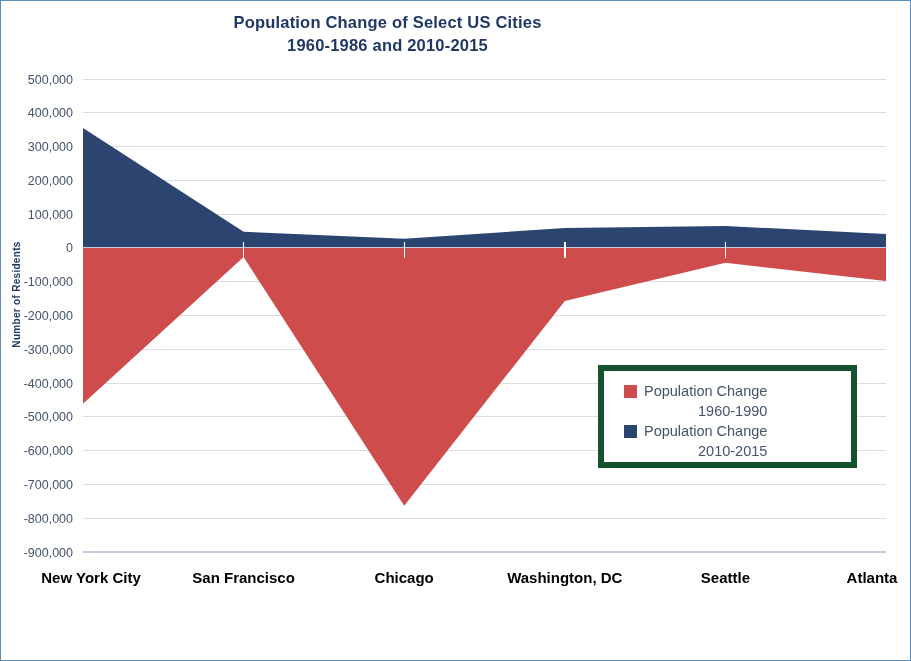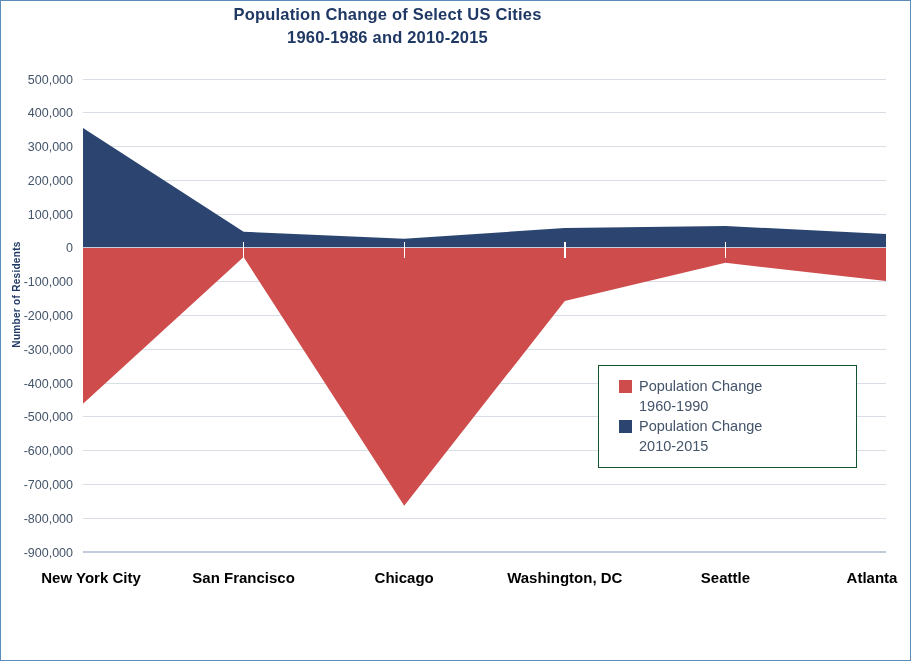--- a/index.html
+++ b/index.html
@@ -15,21 +15,21 @@
     width: 911px;
     height: 661px;
     box-sizing: border-box;
     border: 1px solid #5b8db8;
     background: #ffffff;
     overflow: hidden;
   }
   #chart-title {
     position: absolute;
     left: 0;
-    top: 2px;
+    top: 10px;
     width: 773px;
     text-align: center;
     font-size: 16.5px;
     font-weight: bold;
     color: #1f3864;
     line-height: 23px;
     letter-spacing: 0.2px;
   }
   #chart-title .line2 { display: block; }
   #y-axis-title {
@@ -78,22 +78,23 @@
     shape-rendering: crispEdges;
   }
   .tickmark {
     stroke: #ffffff;
     stroke-width: 1.4;
     shape-rendering: crispEdges;
   }
   #legend-box {
     position: absolute;
     box-sizing: border-box;
-    border: 1px solid #14532d;
+    border: 6px solid #14532d;
     background: #ffffff;
+    text-align: right;
   }
   .legend-row {
     display: flex;
     align-items: flex-start;
     padding: 0 14px 0 20px;
   }
   .legend-swatch {
     width: 13px;
     height: 13px;
     flex: 0 0 13px;

